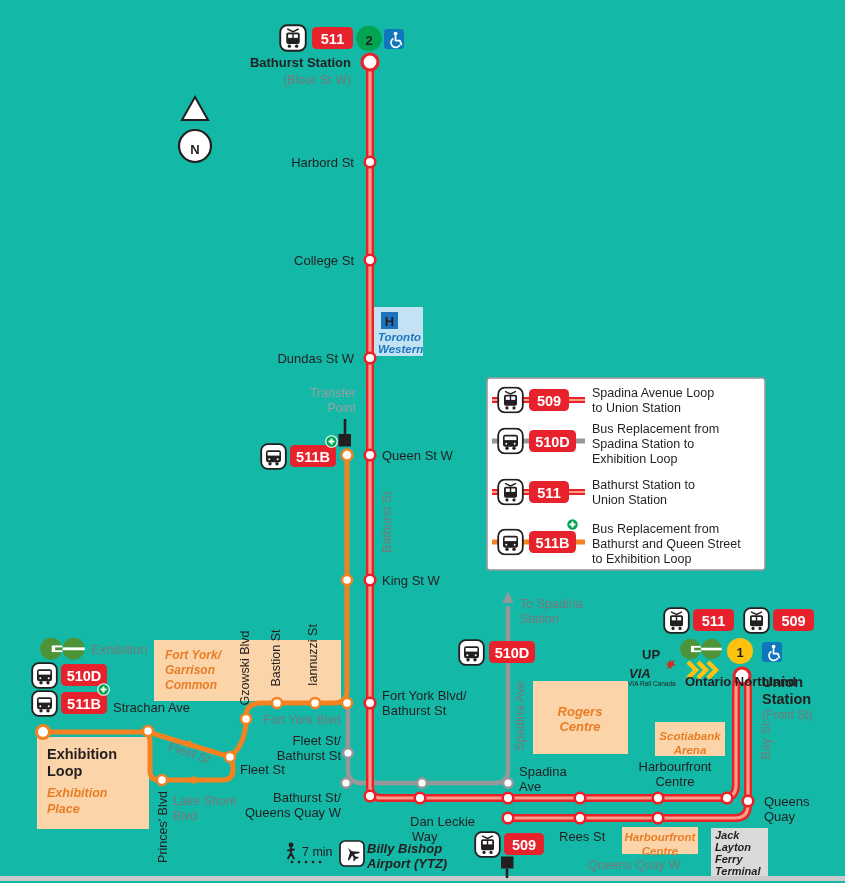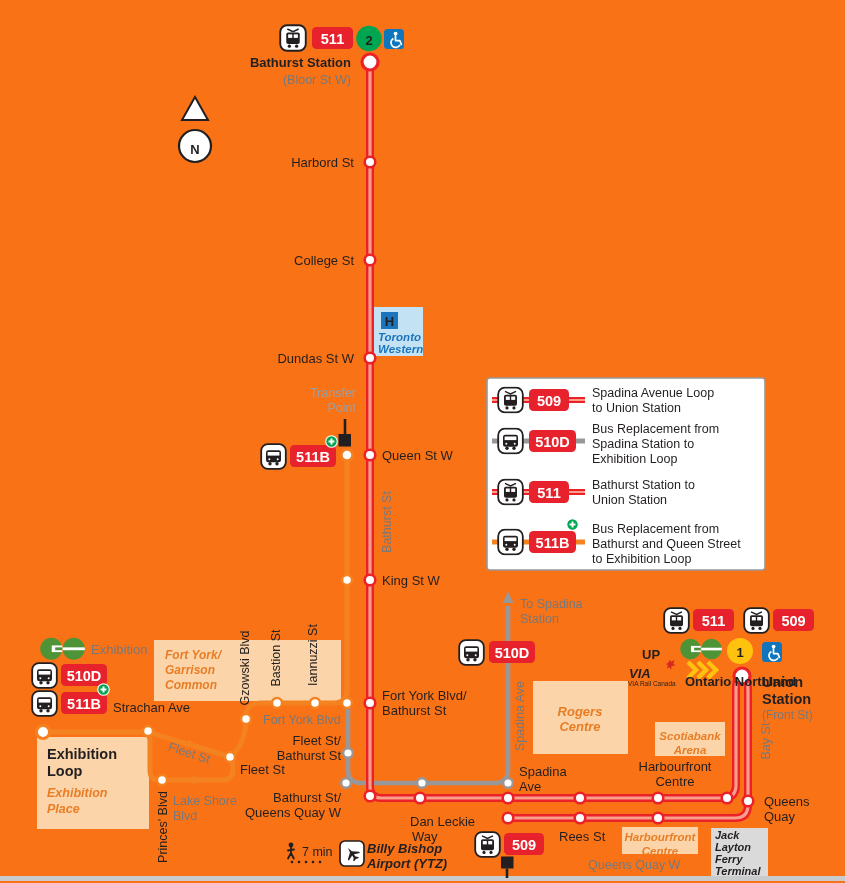--- a/index.html
+++ b/index.html
@@ -1,16 +1,16 @@
 <!DOCTYPE html>
 <html><head>
 <meta charset="utf-8">
 <style>
   html,body{margin:0;padding:0;background:#fff;}
-  .stage{width:845px;height:883px;position:relative;background:#f97316;overflow:hidden;}
+  .stage{width:845px;height:883px;position:relative;background:#14b8a6;overflow:hidden;}
   svg text{font-family:"Liberation Sans",sans-serif;fill:#231f20;font-size:13px;}
   svg .b{font-weight:bold}
   svg .i{font-style:italic}
   svg .gray{fill:#77787b}
   svg .lgray{fill:#9c9ea0}
   svg .sz11{font-size:11px}
   svg .sz115{font-size:11.5px}
   svg .sz12{font-size:12px}
   svg .sz125{font-size:12.5px}
   svg .sz14{font-size:14.5px}

